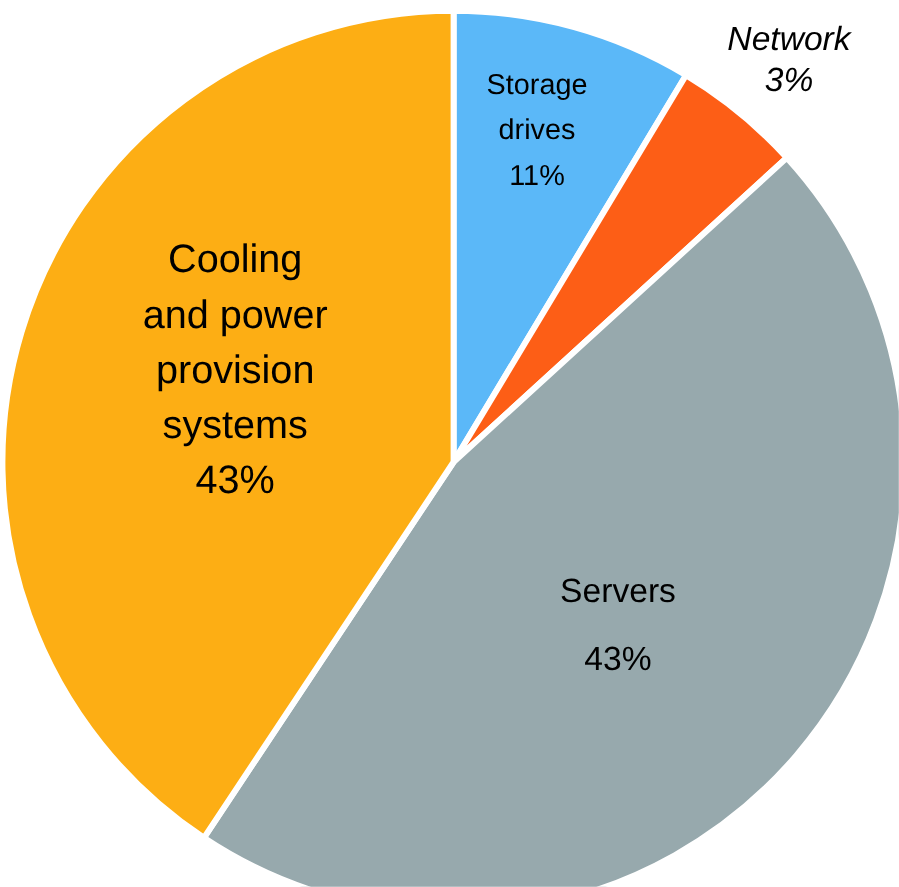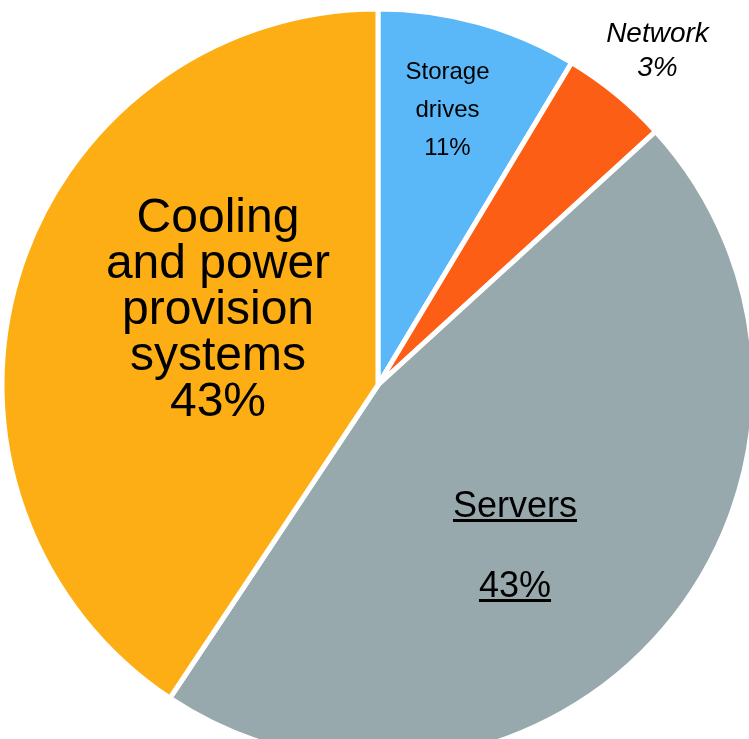--- a/index.html
+++ b/index.html
@@ -1,20 +1,20 @@
 <!DOCTYPE html>
 <html><head>
 <meta charset="utf-8">
 <style>
   html, body { margin:0; padding:0; background:#ffffff; }
   body { width:749px; height:739px; position:relative; overflow:hidden; font-family:"Liberation Sans", sans-serif; }
   #pie { position:absolute; left:0; top:0; width:749px; height:739px; }
   .lbl { position:absolute; color:#000; text-align:center; line-height:1.12; white-space:pre-line; }
-  .l-cool { left:68px; top:193px; width:300px; font-size:48px; line-height:46px; }
-  .l-serv { left:400px; top:465px; width:230px; font-size:36px; line-height:80px;text-decoration:underline; }
+  .l-cool { left:46px; top:193px; width:300px; font-size:33px; line-height:46px; }
+  .l-serv { left:400px; top:465px; width:230px; font-size:28px; line-height:56px; }
   .l-stor { left:380px; top:52px; width:135px; font-size:24px; line-height:38px; }
   .l-net  { left:575px; top:16px; width:165px; font-size:28px; line-height:34px;font-style:italic; }
 </style>
 </head>
 <body>
 
 <svg id="pie" viewBox="0 0 749 739" xmlns="http://www.w3.org/2000/svg">
   <g id="slices">
       <path d="M378,385 L378,9 A376,376 0 0 1 571.6543161661805,62.70509493600582 Z" fill="#5bb8f8" stroke="#ffffff" stroke-width="5" stroke-linejoin="round"></path>
       <path d="M378,385 L571.6543161661805,62.70509493600582 A376,376 0 0 1 655.6592080753323,131.46230226852003 Z" fill="#fd5e16" stroke="#ffffff" stroke-width="5" stroke-linejoin="round"></path>

